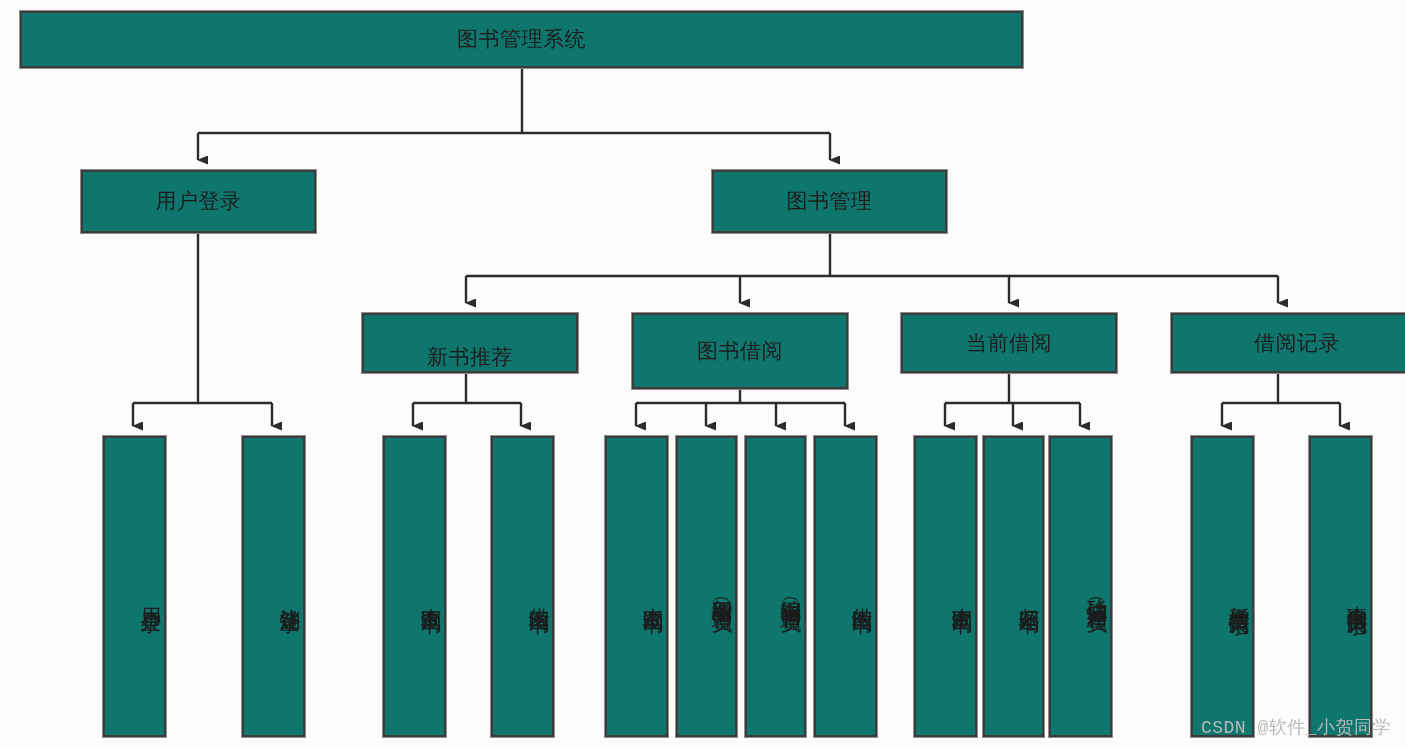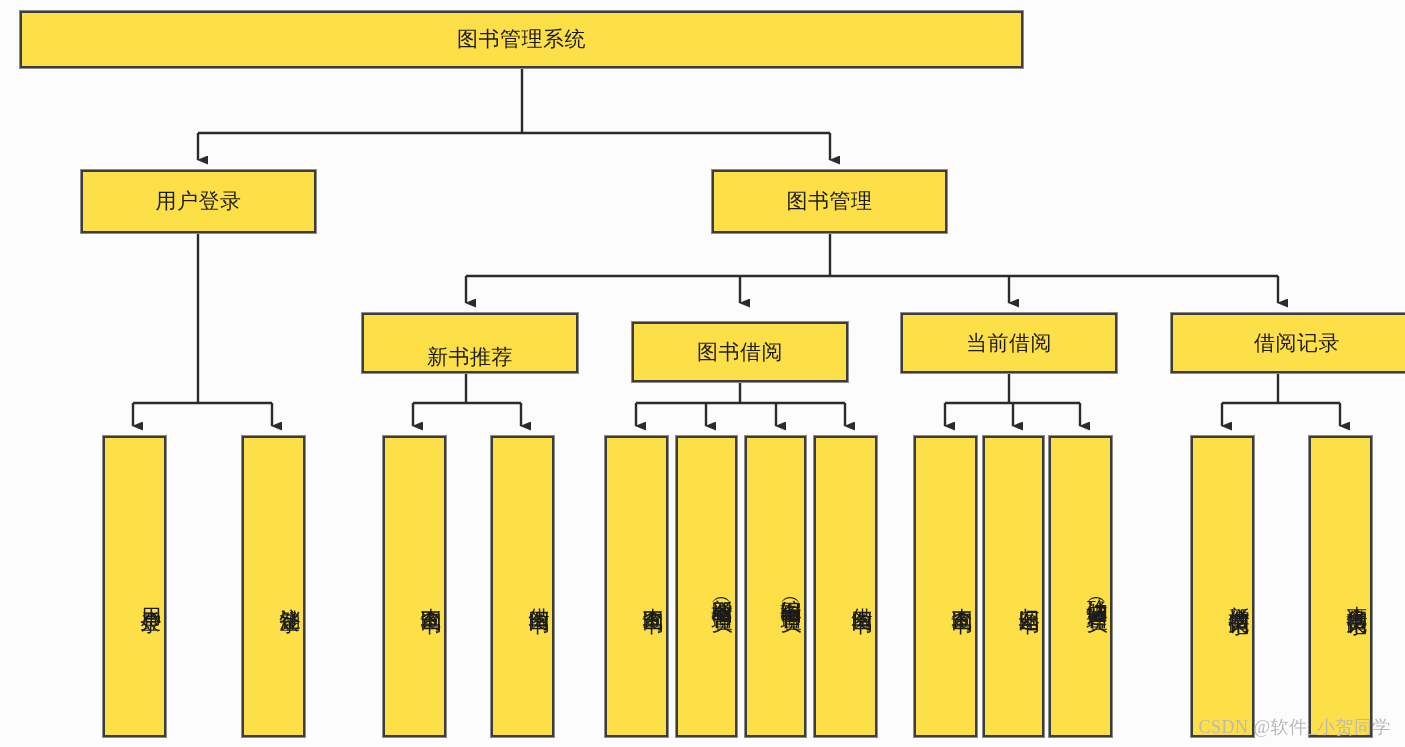--- a/index.html
+++ b/index.html
@@ -20,21 +20,21 @@
     position: absolute;
     left: 0;
     top: 0;
     width: 1405px;
     height: 747px;
     pointer-events: none;
   }
   .node {
     position: absolute;
     box-sizing: border-box;
-    background: #fde047;
+    background: #0f766e;
     border: 2px solid #3c3c3c;
     box-shadow: 0 0 0 1px #8d8d8d;
     display: flex;
     align-items: center;
     justify-content: center;
     color: #1c1c1c;
     line-height: 1.28;
   }
   .node-h {
     font-size: 21px;
@@ -52,21 +52,21 @@
   }
   .node-v.tall-start { padding-top: 8px; }
   .watermark {
     position: absolute;
     right: 14px;
     bottom: 8px;
     font-size: 18px;
     color: #b9b9b9;
     letter-spacing: 0.5px;
     white-space: nowrap;
-    font-family: Liberation Serif, serif;
+    font-family: Liberation Mono, monospace;
   }
 </style>
 </head>
 <body>
 
 <div id="canvas">
 
   <svg class="edges" viewBox="0 0 1405 747" xmlns="http://www.w3.org/2000/svg">
     <defs>
       <marker id="arw" markerWidth="9" markerHeight="11" refX="4.5" refY="10" orient="auto" markerUnits="userSpaceOnUse">
@@ -125,21 +125,21 @@
   <div class="node node-h" style="left:81px; top:170px; width:235px; height:63px;">
     <span>用户登录</span>
   </div>
   <div class="node node-h" style="left:712px; top:170px; width:235px; height:63px;">
     <span>图书管理</span>
   </div>
 
   <div class="node node-h" style="left:362px; top:313px; width:216px; height:60px;align-items:flex-end;">
     <span>新书推荐</span>
   </div>
-  <div class="node node-h" style="left:632px; top:322px; width:216px; height:60px;">
+  <div class="node node-h" style="left:632px; top:313px; width:216px; height:76px;">
     <span>图书借阅</span>
   </div>
   <div class="node node-h" style="left:901px; top:313px; width:216px; height:60px;">
     <span>当前借阅</span>
   </div>
   <div class="node node-h" style="left:1171px; top:313px; width:252px; height:60px;">
     <span>借阅记录</span>
   </div>
 
   <div class="node node-v" style="left:103px; top:436px; width:63px; height:301px;">

